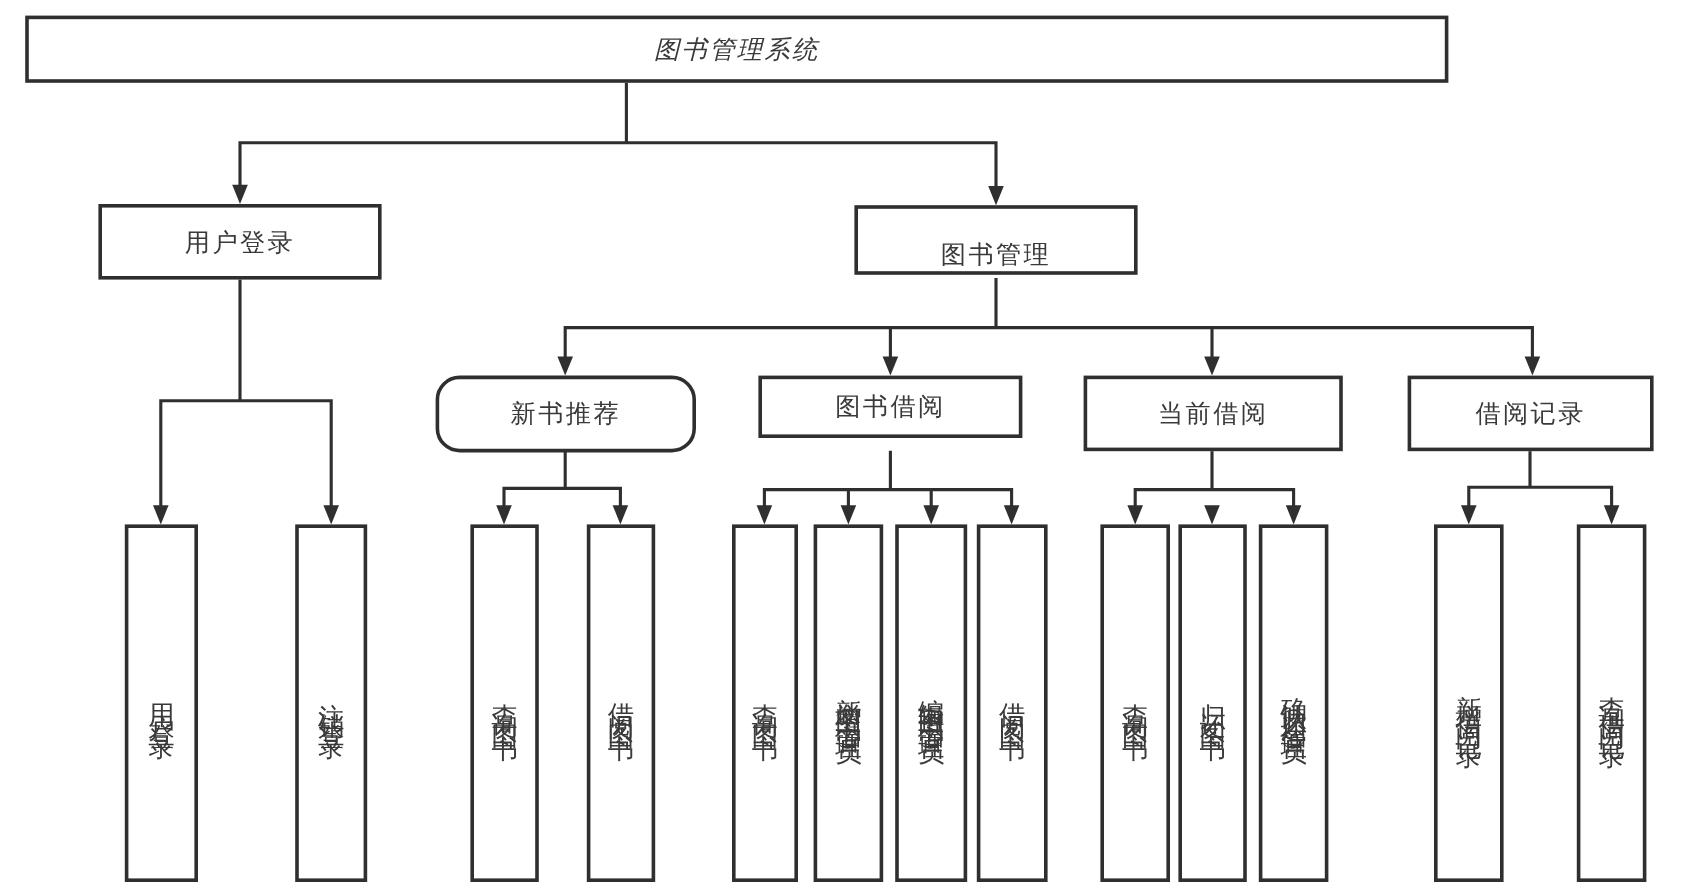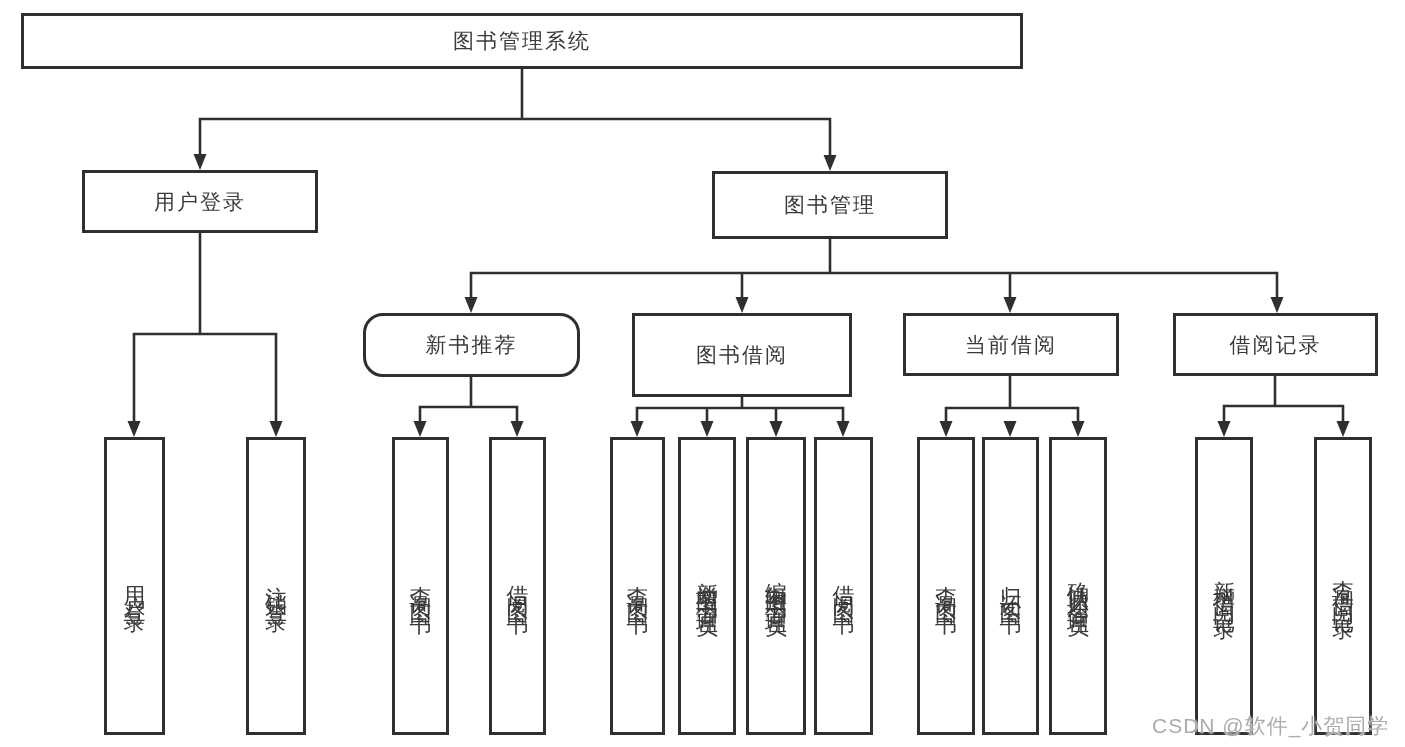--- a/index.html
+++ b/index.html
@@ -106,35 +106,35 @@
     <polygon points="700.5,421 713.5,421 707,437"></polygon>
     <polygon points="769.5,421 782.5,421 776,437"></polygon>
     <polygon points="836.5,421 849.5,421 843,437"></polygon>
     <polygon points="939.5,421 952.5,421 946,437"></polygon>
     <polygon points="1003.5,421 1016.5,421 1010,437"></polygon>
     <polygon points="1071.5,421 1084.5,421 1078,437"></polygon>
     <polygon points="1217.5,421 1230.5,421 1224,437"></polygon>
     <polygon points="1336.5,421 1349.5,421 1343,437"></polygon>
   </svg>
 
-  <div class="box h" style="left:21px;top:13px;width:1002px;height:56px;">
+  <div class="box h" style="left:21px;top:13px;width:1186px;height:56px;font-style:italic;">
     <span>图书管理系统</span>
   </div>
 
   <div class="box h" style="left:82px;top:170px;width:236px;height:63px;">
     <span>用户登录</span>
   </div>
-  <div class="box h" style="left:712px;top:171px;width:236px;height:68px;">
+  <div class="box h" style="left:712px;top:171px;width:236px;height:58px;align-items:flex-end;">
     <span>图书管理</span>
   </div>
 
   <div class="box h" style="left:363px;top:313px;width:217px;height:64px;border-radius:20px;">
     <span>新书推荐</span>
   </div>
-  <div class="box h" style="left:632px;top:313px;width:220px;height:84px;text-align:right;">
+  <div class="box h" style="left:632px;top:313px;width:220px;height:52px;text-align:right;">
     <span>图书借阅</span>
   </div>
   <div class="box h" style="left:903px;top:313px;width:216px;height:63px;font-family:Liberation Mono, monospace;">
     <span>当前借阅</span>
   </div>
   <div class="box h" style="left:1173px;top:313px;width:205px;height:63px;">
     <span>借阅记录</span>
   </div>
 
   <div class="box v" style="left:104px;top:437px;width:61px;height:298px;">
@@ -174,15 +174,14 @@
     <span>确认归还（管理员）</span>
   </div>
 
   <div class="box v mid" style="left:1195px;top:437px;width:58px;height:298px;">
     <span>新增借阅记录</span>
   </div>
   <div class="box v mid" style="left:1314px;top:437px;width:58px;height:298px;">
     <span>查询借阅记录</span>
   </div>
 
-  <div class="watermark">CSDN @软件_小贺同学</div>
 
 </div>
 
 </body></html>

